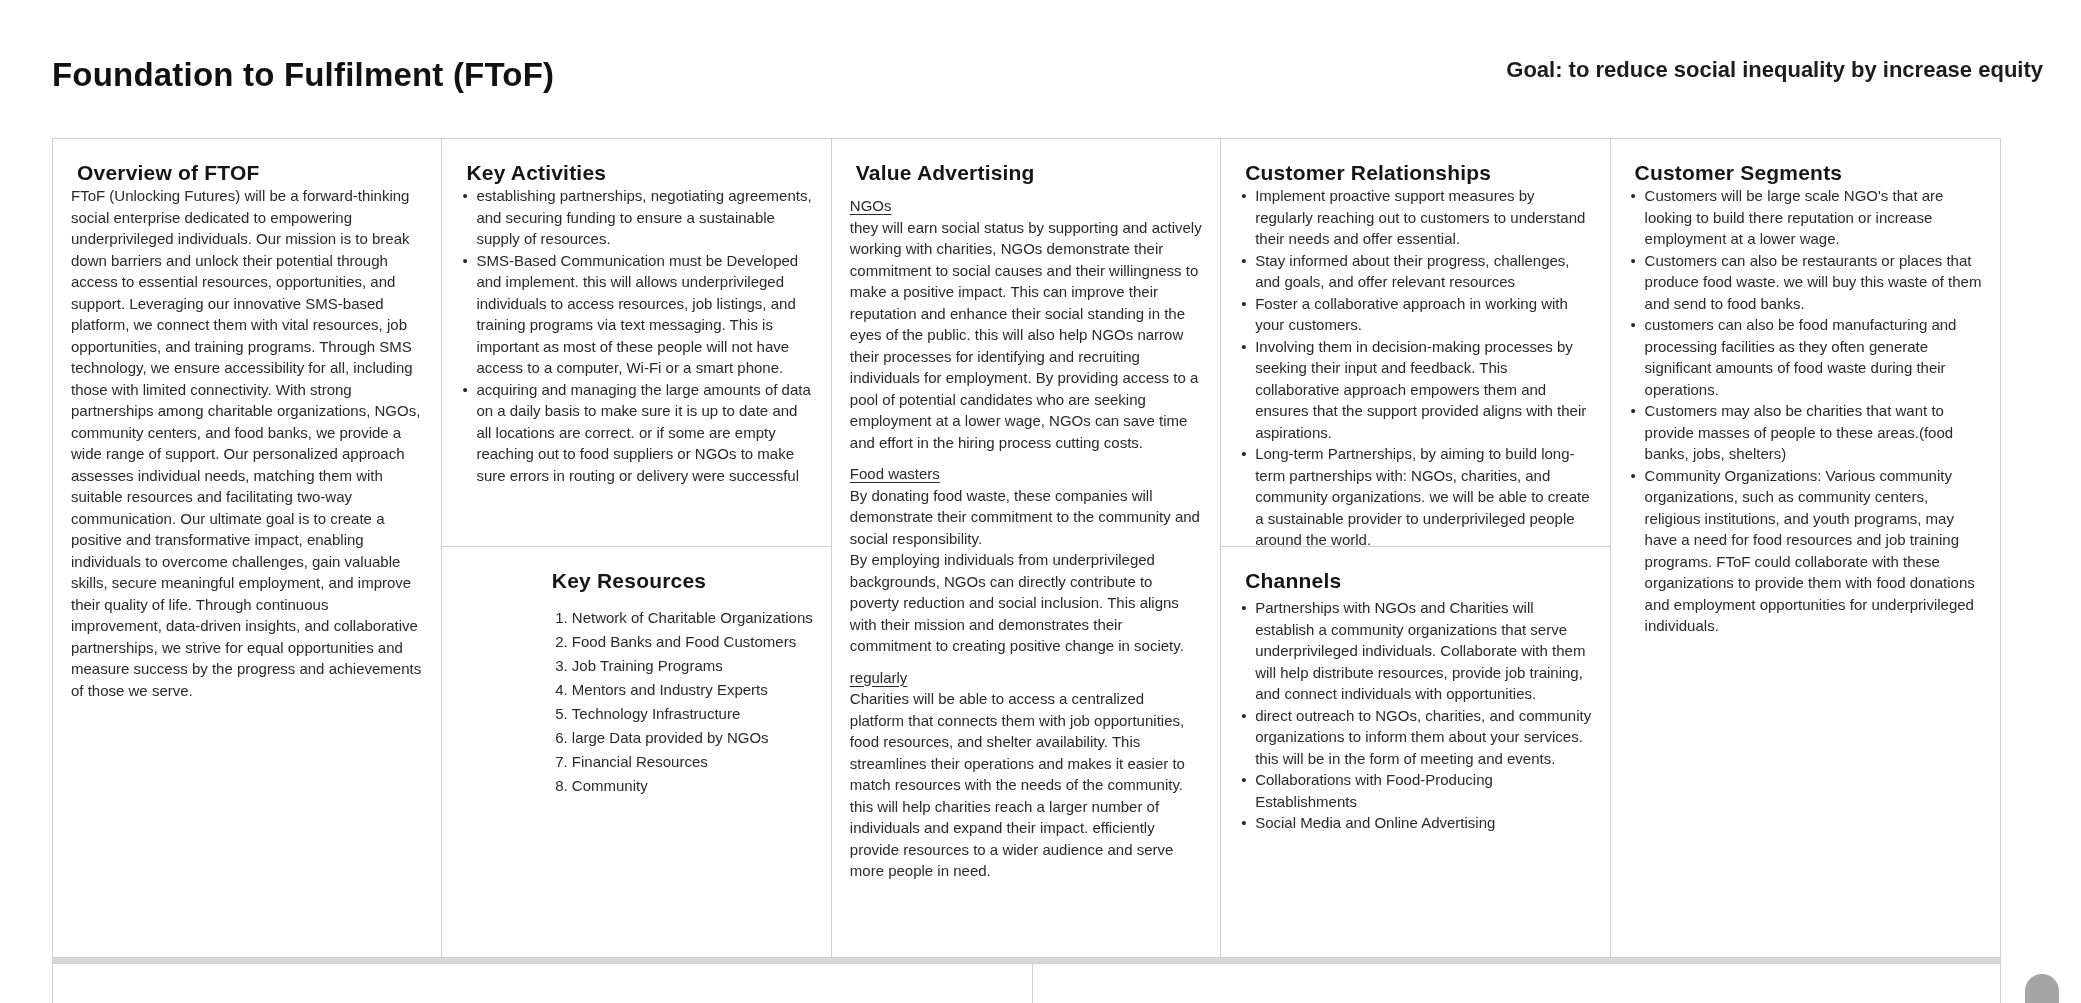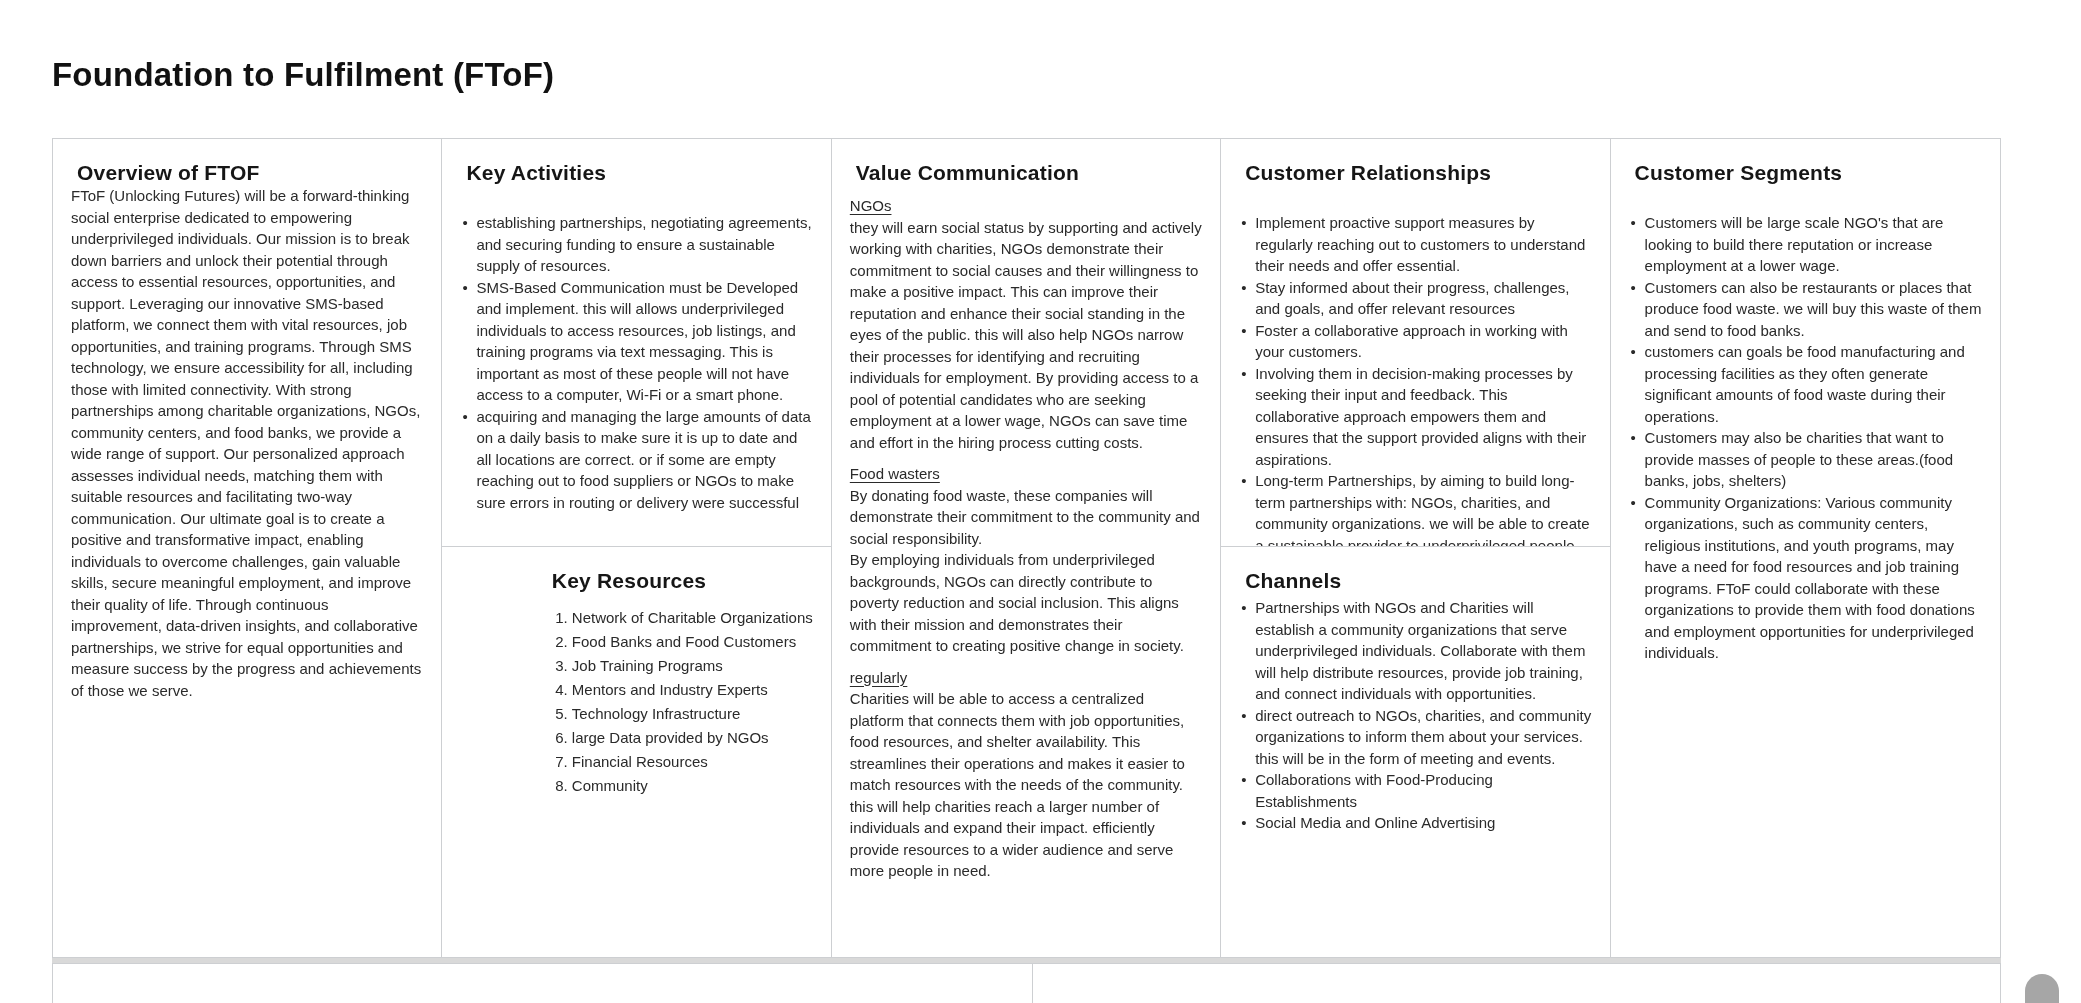--- a/index.html
+++ b/index.html
@@ -18,21 +18,21 @@
           border:1px solid var(--border);background:#fff;}
   .col{border-right:1px solid var(--border);display:flex;flex-direction:column;overflow:hidden;align-items:flex-end;}
   .col:last-child{border-right:none;}
   .section{padding:22px 18px 18px 18px;overflow:hidden;}
   .section.split-top{height:408px;flex:none;border-bottom:1px solid var(--border);}
   .section.split-bottom{flex:1;}
 
   .section-heading{font-size:21px;font-weight:600;color:var(--heading);letter-spacing:.2px;padding-left:6px;}
   .body-text{font-size:15px;line-height:21.5px;margin-top:0;}
 
-  ul.bullets{list-style:none;margin-top:27px;}
+  ul.bullets{list-style:none;}
   ul.bullets.tight{margin-top:4px;}
   ul.bullets li{position:relative;padding-left:16px;font-size:15px;line-height:21.5px;}
   ul.bullets li::before{content:"\2022";position:absolute;left:2px;top:0;}
 
   ol.numbered{margin-top:13px;padding-left:26px;}
   ol.numbered li{font-size:15px;line-height:24px;}
 
   .vp-section{margin-top:10px;}
   .vp-section + .vp-section{}
   .vp-label{font-size:15px;line-height:21.5px;text-decoration:underline;text-underline-offset:3px;}
@@ -44,20 +44,21 @@
   .bottom-box + .bottom-box{border-left:none;}
 
   .floating-widget{position:absolute;right:22px;top:974px;width:34px;height:56px;border-radius:17px;background:var(--widget);}
 </style>
 </head>
 <body>
 
 <div class="page">
 
   <h1 class="page-title">Foundation to Fulfilment (FToF)</h1>
+  <div class="goal-text">Goal: to reduce social inequality by increase equity</div>
 
   <div class="canvas">
 
     <div class="col">
       <div class="section">
         <h2 class="section-heading">Overview of FTOF</h2>
         <p class="body-text">FToF (Unlocking Futures) will be a forward-thinking social enterprise dedicated to empowering underprivileged individuals. Our mission is to break down barriers and unlock their potential through access to essential resources, opportunities, and support. Leveraging our innovative SMS-based platform, we connect them with vital resources, job opportunities, and training programs. Through SMS technology, we ensure accessibility for all, including those with limited connectivity. With strong partnerships among charitable organizations, NGOs, community centers, and food banks, we provide a wide range of support. Our personalized approach assesses individual needs, matching them with suitable resources and facilitating two-way communication. Our ultimate goal is to create a positive and transformative impact, enabling individuals to overcome challenges, gain valuable skills, secure meaningful employment, and improve their quality of life. Through continuous improvement, data-driven insights, and collaborative partnerships, we strive for equal opportunities and measure success by the progress and achievements of those we serve.</p>
       </div>
     </div>
 
@@ -80,21 +81,21 @@
           <li>Technology Infrastructure</li>
           <li>large Data provided by NGOs</li>
           <li>Financial Resources</li>
           <li>Community</li>
         </ol>
       </div>
     </div>
 
     <div class="col">
       <div class="section">
-        <h2 class="section-heading">Value Communication</h2>
+        <h2 class="section-heading">Value Advertising</h2>
 
         <div class="vp-section">
           <div class="vp-label">NGOs</div>
           <p>they will earn social status by supporting and actively working with charities, NGOs demonstrate their commitment to social causes and their willingness to make a positive impact. This can improve their reputation and enhance their social standing in the eyes of the public. this will also help NGOs narrow their processes for identifying and recruiting individuals for employment. By providing access to a pool of potential candidates who are seeking employment at a lower wage, NGOs can save time and effort in the hiring process cutting costs.</p>
         </div>
 
         <div class="vp-section">
           <div class="vp-label">Food wasters</div>
           <p>By donating food waste, these companies will demonstrate their commitment to the community and social responsibility.</p>
           <p>By employing individuals from underprivileged backgrounds, NGOs can directly contribute to poverty reduction and social inclusion. This aligns with their mission and demonstrates their commitment to creating positive change in society.</p>
@@ -128,21 +129,21 @@
         </ul>
       </div>
     </div>
 
     <div class="col">
       <div class="section">
         <h2 class="section-heading">Customer Segments</h2>
         <ul class="bullets">
           <li>Customers will be large scale NGO's that are looking to build there reputation or increase employment at a lower wage.</li>
           <li>Customers can also be restaurants or places that produce food waste. we will buy this waste of them and send to food banks.</li>
-          <li>customers can goals be food manufacturing and processing facilities as they often generate significant amounts of food waste during their operations.</li>
+          <li>customers can also be food manufacturing and processing facilities as they often generate significant amounts of food waste during their operations.</li>
           <li>Customers may also be charities that want to provide masses of people to these areas.(food banks, jobs, shelters)</li>
           <li>Community Organizations: Various community organizations, such as community centers, religious institutions, and youth programs, may have a need for food resources and job training programs. FToF could collaborate with these organizations to provide them with food donations and employment opportunities for underprivileged individuals.</li>
         </ul>
       </div>
     </div>
 
   </div>
 
   <div class="separator-band"></div>
 

